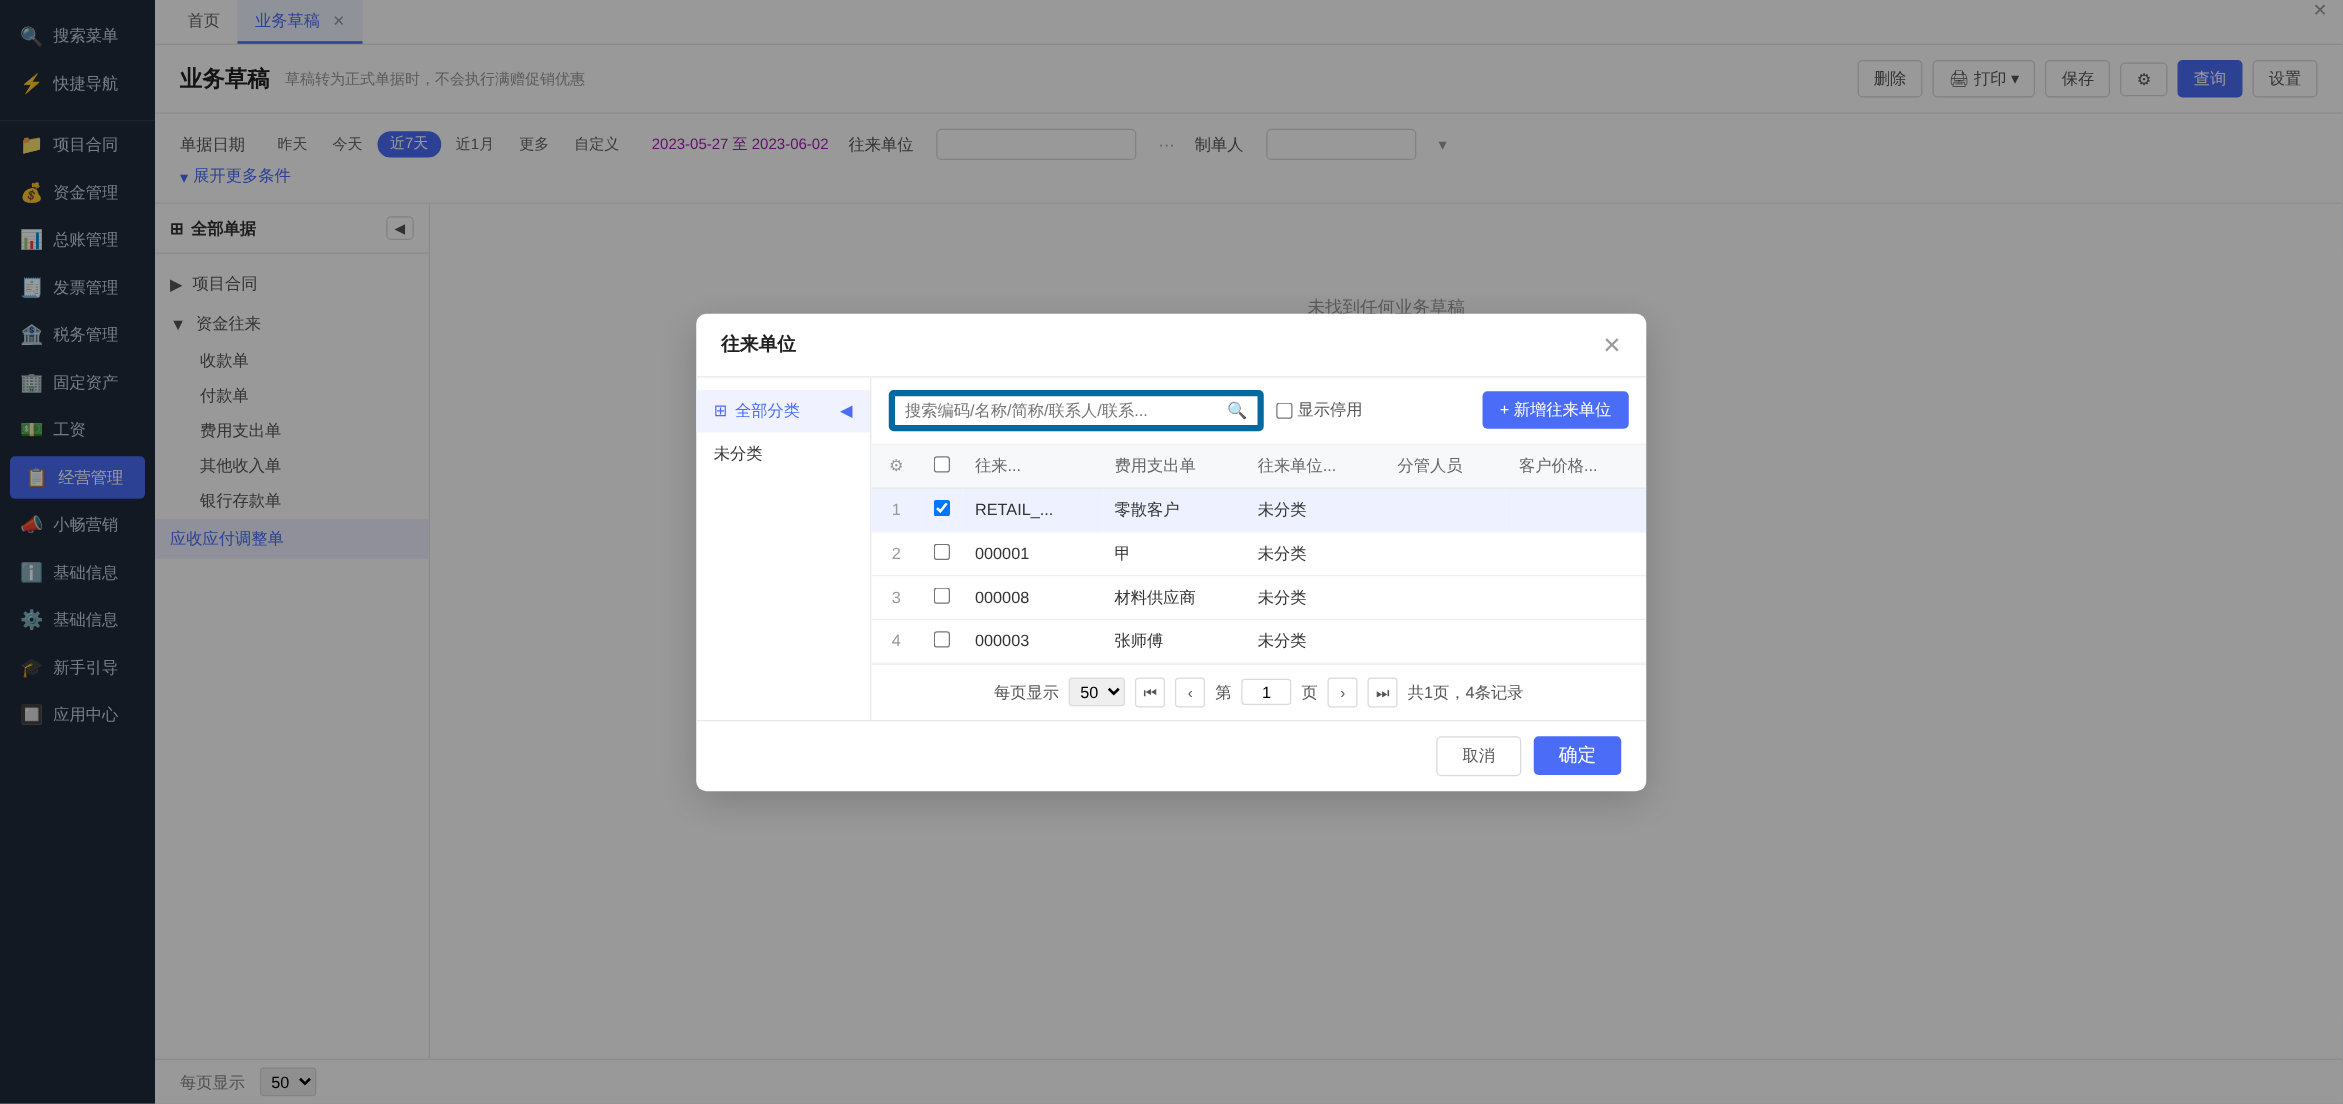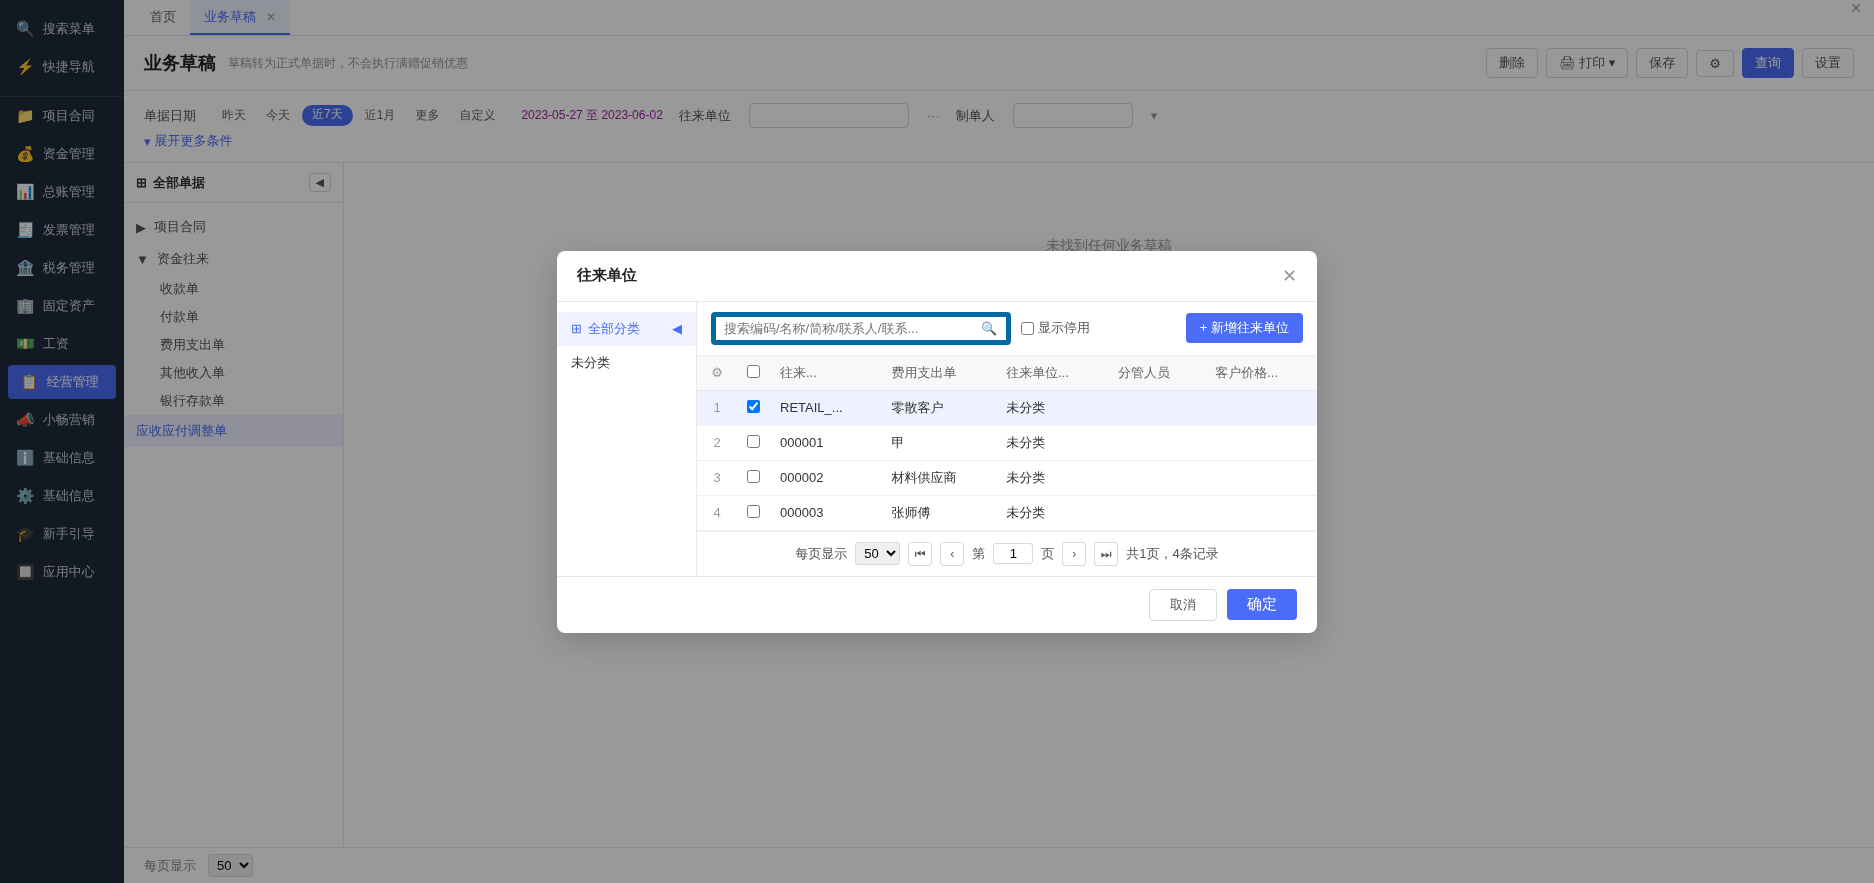--- a/index.html
+++ b/index.html
@@ -544,21 +544,21 @@
                 <td class="col-check"><input type="checkbox" style=""></td>
                 <td>000001</td>
                 <td>甲</td>
                 <td>未分类</td>
                 <td></td>
                 <td></td>
               </tr>
               <tr>
                 <td class="col-no">3</td>
                 <td class="col-check"><input type="checkbox" style=""></td>
-                <td>000002</td>
+                <td>000008</td>
                 <td>材料供应商</td>
                 <td>未分类</td>
                 <td></td>
                 <td></td>
               </tr>
               <tr>
                 <td class="col-no">4</td>
                 <td class="col-check"><input type="checkbox" style=""></td>
                 <td>000003</td>
                 <td>张师傅</td>

